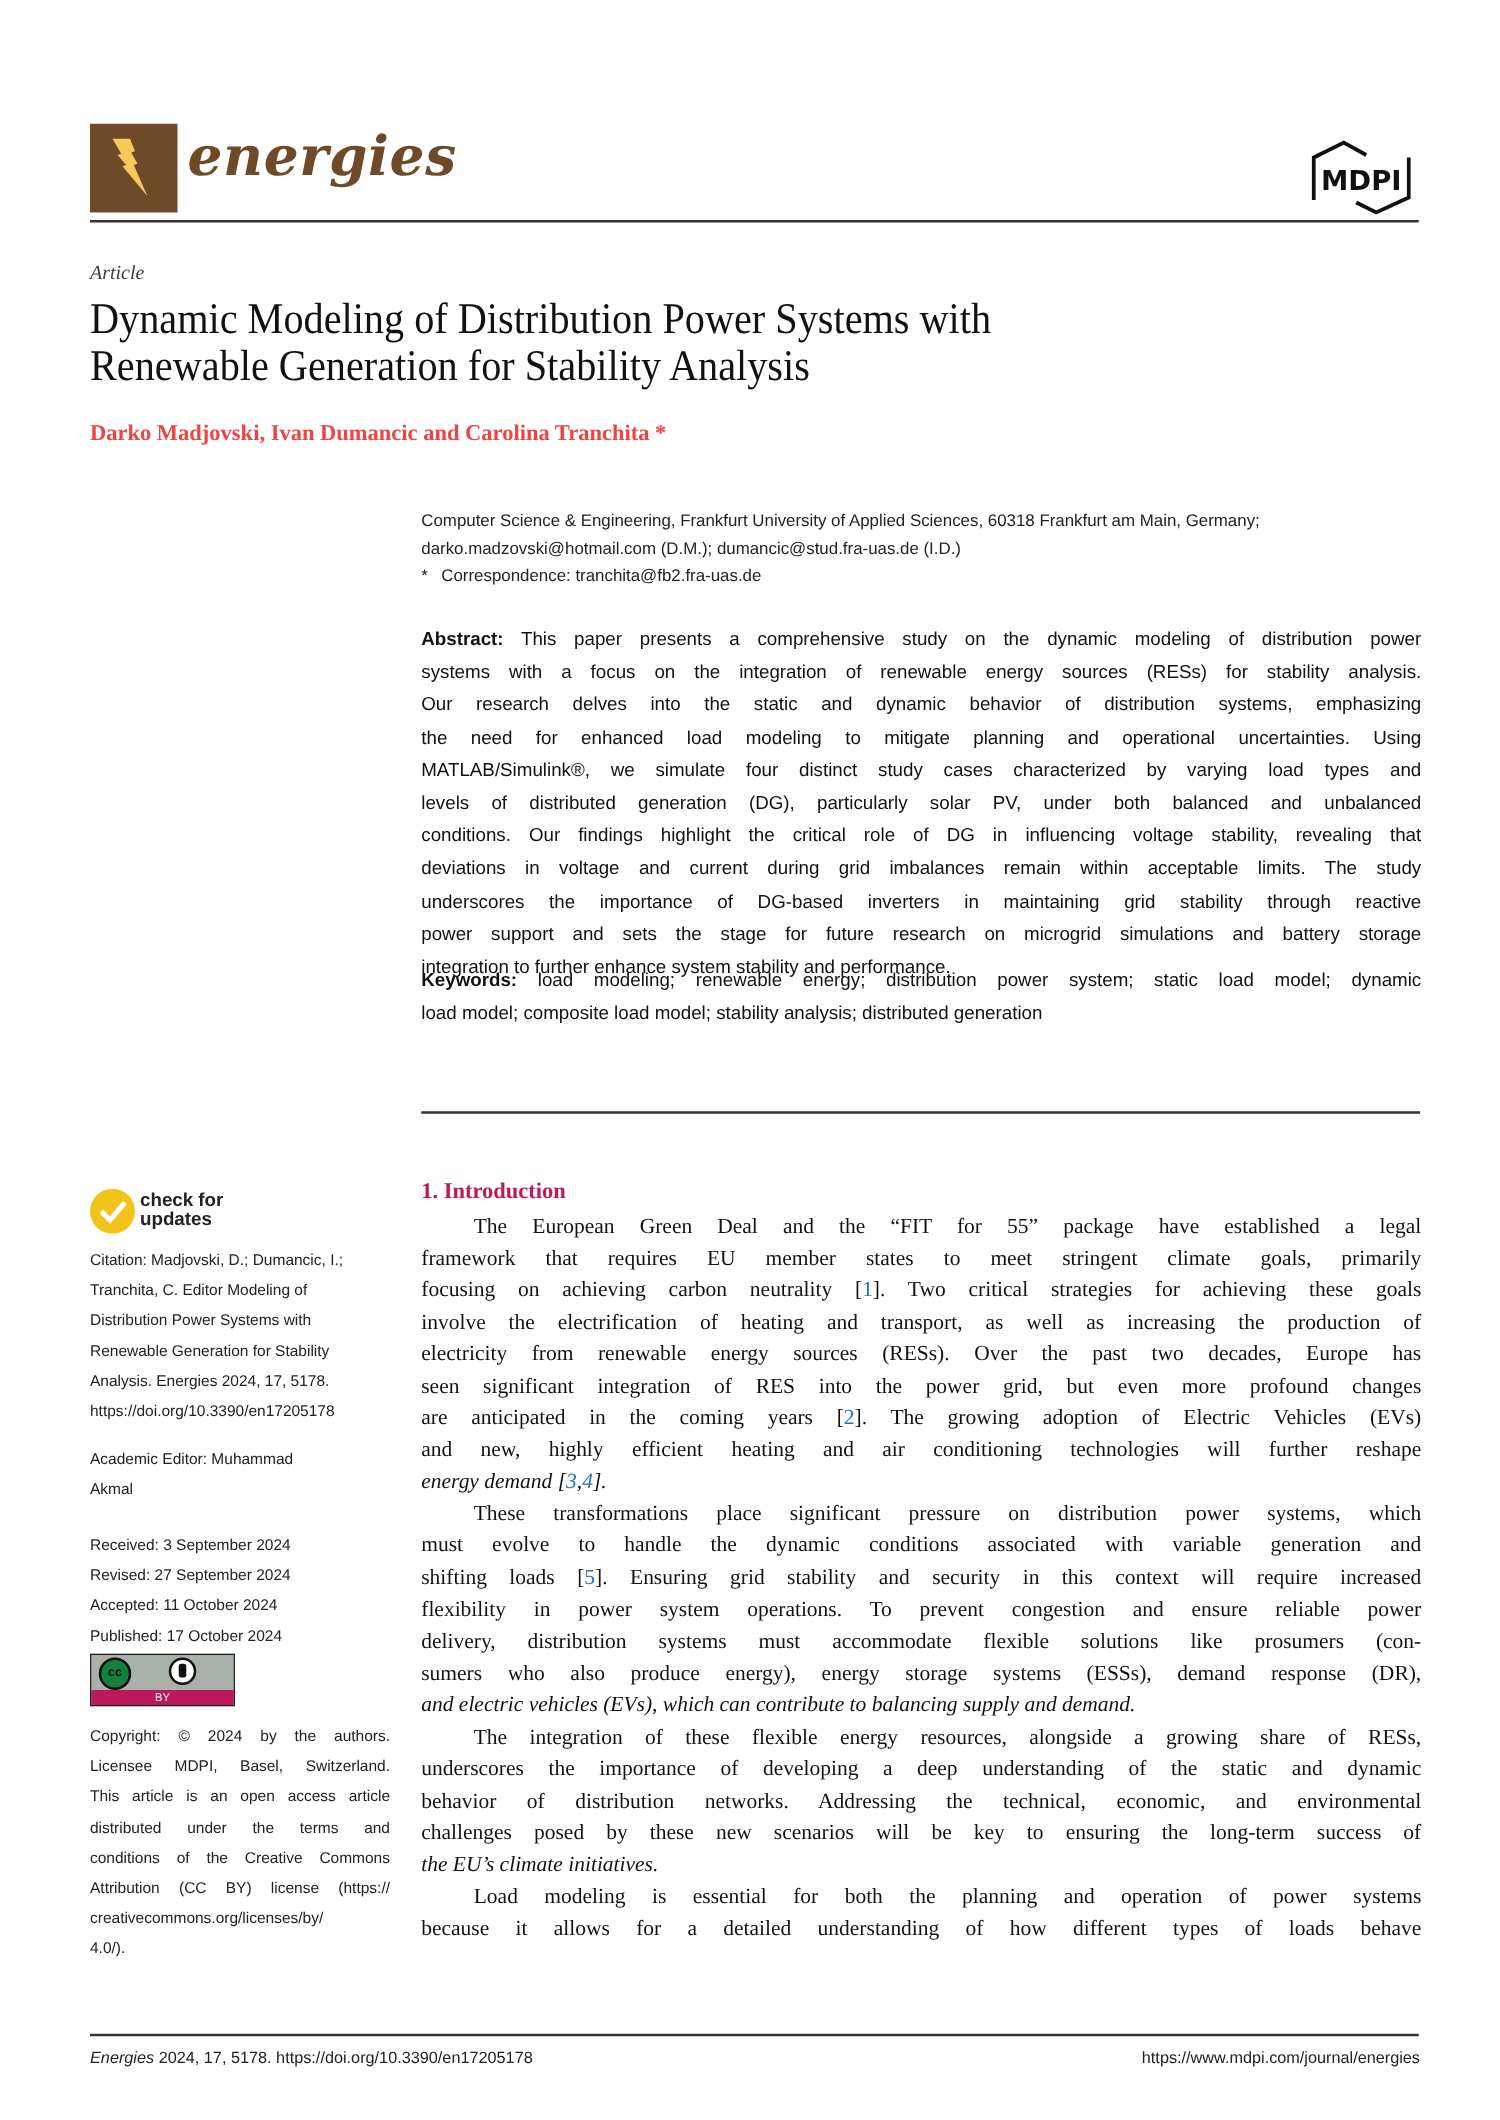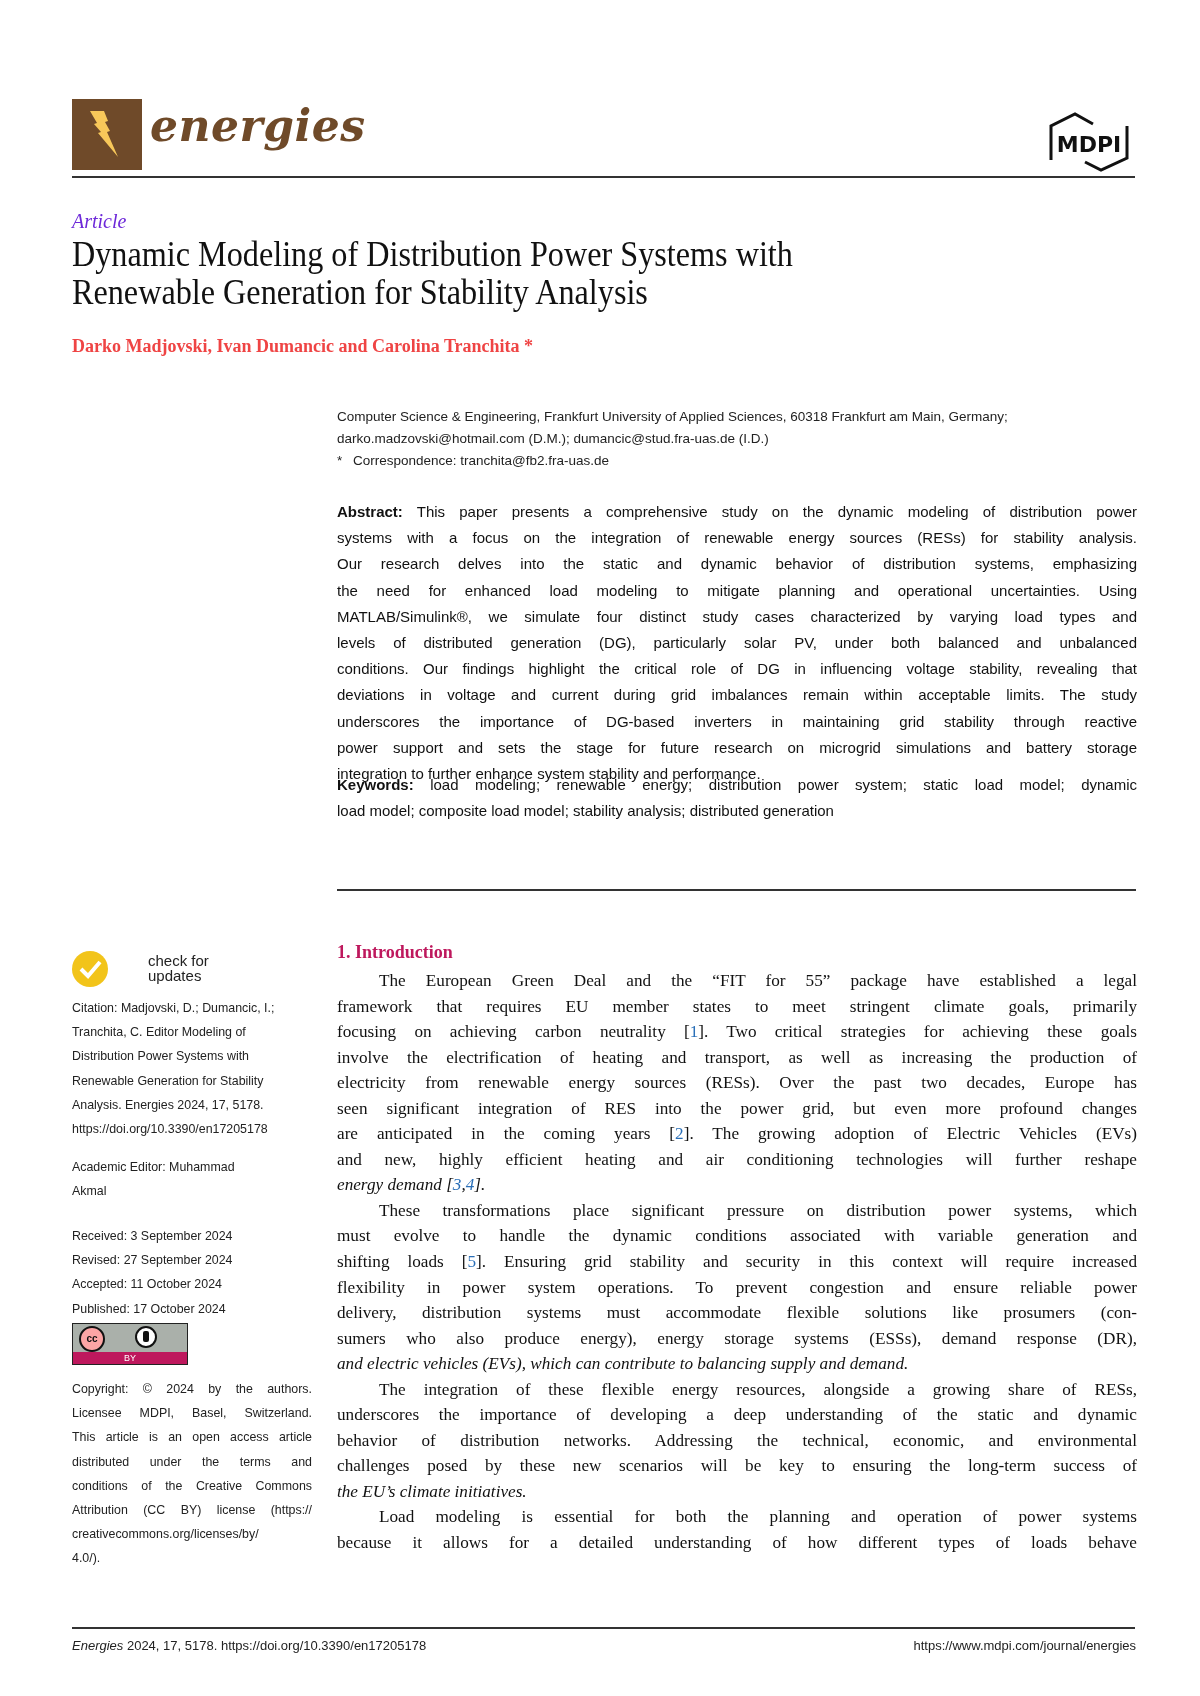--- a/index.html
+++ b/index.html
@@ -3,49 +3,49 @@
 <meta charset="utf-8">
 <style>
   html, body { margin:0; padding:0; background:#ffffff; }
   body { width:1200px; height:1696px; position:relative; overflow:hidden; color:#111; font-family:"Liberation Serif", "DejaVu Serif", serif; }
   .abs { position:absolute; }
   .logo-box { left:72px; top:99px; width:70px; height:71px; background:#6f4a29; }
   .logo-box svg { position:absolute; left:16px; top:10px; }
   .journal-name { left:150px; top:100px; font-family:"DejaVu Serif", serif; font-style:italic; font-weight:bold; font-size:44px; color:#6f4a29; letter-spacing:0.5px; }
   .mdpi-logo { left:1045px; top:112px; width:90px; height:60px; }
   .rule-top { left:72px; top:176px; width:1063px; height:2px; background:#333; }
-  .article-type { left:72px; top:210px; font-style:italic; font-size:20px; color:#6d28d9; }
+  .article-type { left:72px; top:210px; font-style:italic; font-size:16px; color:#404040; }
   .title { left:72px; top:236px; font-size:35px; line-height:38px; color:#111; white-space:nowrap; transform-origin:0 0; transform:scaleX(0.92); }
   .authors { left:72px; top:336px; font-size:18px; font-weight:bold; color:#ef4444; white-space:nowrap; }
   .affil { left:337px; top:406px; font-family:"Liberation Sans", sans-serif; font-size:13.5px; line-height:22px; color:#222; white-space:nowrap; }
   .affil .star { display:inline-block; width:16px; }
   .abstract { left:337px; top:499px; width:800px; font-family:"Liberation Sans", sans-serif; font-size:15px; line-height:26.2px; color:#111; text-align:justify; }
   .abstract .line { display:block; white-space:nowrap; text-align-last:justify; }
   .abstract .line.last { text-align-last:left; }
   .keywords { left:337px; top:772px; width:800px; font-family:"Liberation Sans", sans-serif; font-size:15px; line-height:26px; color:#111; }
   .keywords .line { display:block; white-space:nowrap; text-align-last:justify; }
   .keywords .line.last { text-align-last:left; }
   .rule-kw { left:337px; top:889px; width:799px; height:2px; background:#333; }
   .section-h { left:337px; top:942px; font-size:18px; font-weight:bold; color:#be185d; }
   .body-text { left:337px; top:968px; width:800px; font-size:17.2px; line-height:25.55px; color:#111; }
   .body-text .line { display:block; white-space:nowrap; text-align:justify; text-align-last:justify; }
   .body-text .line.indent { text-indent:42px; }
   .body-text .line.last { text-align-last:left;font-style:italic; }
   .ref { color:#2a6fb8; }
   .cfu { left:72px; top:951px; width:170px; height:40px; }
   .cfu-circle { position:absolute; left:0; top:0; width:36px; height:36px; border-radius:50%; background:#f2c41a; }
-  .cfu-text { position:absolute; left:40px; top:2px; font-family:"Liberation Sans", sans-serif; font-weight:normal; font-size:15px; line-height:15px; color:#222;margin-left:36px; }
+  .cfu-text { position:absolute; left:40px; top:2px; font-family:"Liberation Sans", sans-serif; font-weight:bold; font-size:15px; line-height:15px; color:#222; }
   .side { left:72px; width:240px; font-family:"Liberation Sans", sans-serif; font-size:12.4px; color:#222; }
   .side .line { display:block; white-space:nowrap; }
   .citation { top:996px; line-height:24.2px; }
   .editor { top:1155px; line-height:24.2px; }
   .dates { top:1224px; line-height:24.2px; }
   .ccby { left:72px; top:1323px; width:114px; height:40px; background:#aab0aa; border:1px solid #222; }
   .ccby .band { position:absolute; left:0; bottom:0; width:100%; height:12px; background:#be185d; color:#fff; font-family:"Liberation Sans", sans-serif; font-size:9px; line-height:12px; text-align:center; }
-  .ccby .cc { position:absolute; left:6px; top:2px; width:22px; height:22px; border-radius:50%; border:2.5px solid #111; background:#fca5a5; font-family:"Liberation Sans", sans-serif; font-weight:bold; font-size:10px; line-height:22px; text-align:center; color:#111; }
+  .ccby .cc { position:absolute; left:6px; top:2px; width:22px; height:22px; border-radius:50%; border:2.5px solid #111; background:#15803d; font-family:"Liberation Sans", sans-serif; font-weight:bold; font-size:10px; line-height:22px; text-align:center; color:#111; }
   .ccby .by { position:absolute; left:62px; top:2px; width:18px; height:18px; border-radius:50%; border:2.5px solid #111; background:#fff; }
   .ccby .by::after { content:""; position:absolute; left:6px; top:3px; width:6px; height:11px; background:#111; border-radius:2px; }
   .copyright { top:1377px; line-height:24.2px; text-align:justify; }
   .copyright .line { text-align-last:justify; }
   .copyright .line.last { text-align-last:left; }
   .rule-foot { left:72px; top:1627px; width:1063px; height:1.5px; background:#333; }
   .footer-left { left:72px; top:1638px; font-family:"Liberation Sans", sans-serif; font-size:13px; color:#222; white-space:nowrap; }
   .footer-left i { font-style:italic; }
   .footer-right { right:64px; top:1638px; font-family:"Liberation Sans", sans-serif; font-size:13px; color:#222; white-space:nowrap; }
 </style>

